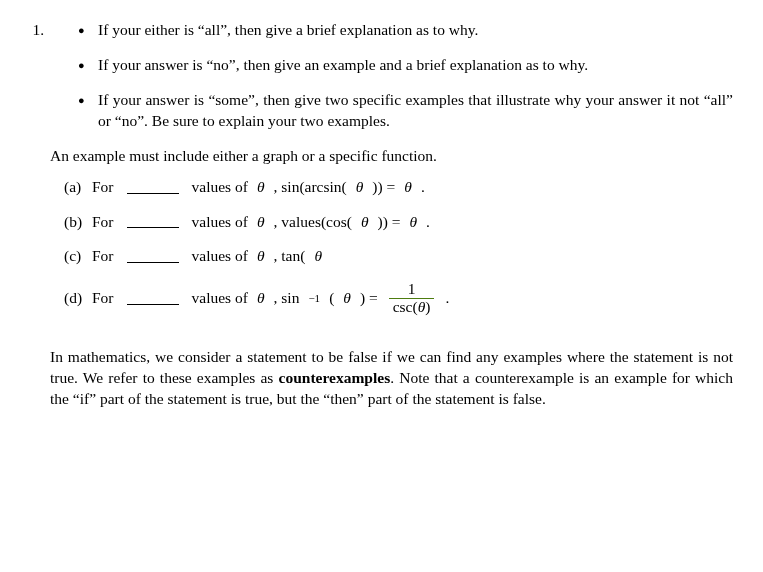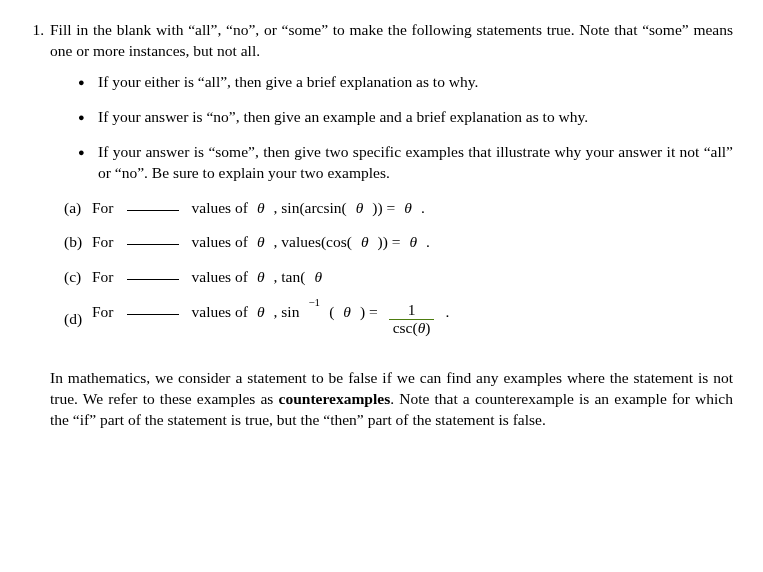--- a/index.html
+++ b/index.html
@@ -58,21 +58,21 @@
   .subpart {
     display: flex;
     align-items: center;
     margin-bottom: 14px;
   }
   .subpart-label {
     min-width: 28px;
   }
   .subpart-text {
     display: flex;
-    align-items: flex-start;
+    align-items: center;
     flex-wrap: wrap;
     gap: 9px;
   }
   .blank {
     display: inline-block;
     border-bottom: 1px solid #000;
     width: 52px;
     height: 12px;
     vertical-align: baseline;
     margin: 0 4px;
@@ -99,37 +99,37 @@
   }
   .bold { font-weight: bold; }
 </style>
 </head>
 <body>
 
 <div class="problem">
   <div class="problem-number">1.</div>
   <div class="problem-body">
 
-    <div class="intro">Fill in the blank with “all”, “no”, or “some” to make the following statements true. Note that “some” means one or more instances, but not all.</div>
 
     <div class="bullets">
       <div class="bullet-item">
         <div class="bullet-mark">●</div>
         <div class="bullet-text">If your either is “all”, then give a brief explanation as to why.</div>
       </div>
       <div class="bullet-item">
         <div class="bullet-mark">●</div>
         <div class="bullet-text">If your answer is “no”, then give an example and a brief explanation as to why.</div>
       </div>
       <div class="bullet-item">
         <div class="bullet-mark">●</div>
         <div class="bullet-text">If your answer is “some”, then give two specific examples that illustrate why your answer it not “all” or “no”. Be sure to explain your two examples.</div>
       </div>
     </div>
 
+    <div class="example-note">An example must include either a graph or a specific function.</div>
 
     <div class="subparts">
 
       <div class="subpart">
         <div class="subpart-label">(a)</div>
         <div class="subpart-text">
           <span>For</span>
           <span class="blank"></span>
           <span> values of </span>
           <span class="math">θ</span>

